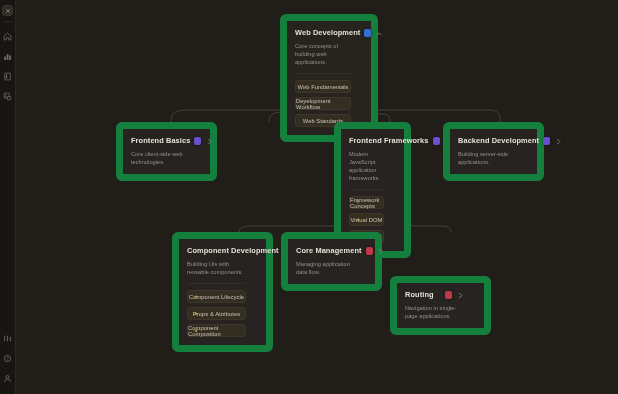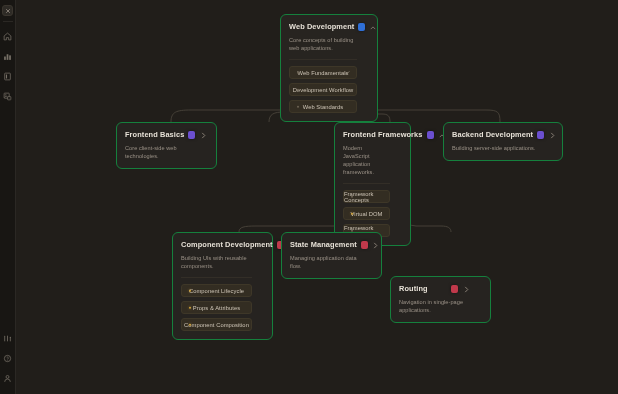--- a/index.html
+++ b/index.html
@@ -32,21 +32,21 @@
   #rail .bottom { padding-bottom: 6px; display: flex; flex-direction: column; align-items: center; }
 
   
   #canvas { position: absolute; left: 16px; top: 0; right: 0; bottom: 0; overflow: hidden; }
   #edges { position: absolute; left: 0; top: 0; width: 602px; height: 394px; pointer-events: none; }
 
   
   .node {
     position: absolute;
     background: #262320;
-    border: 1px solid #15803d;
+    border: 7px solid #15803d;
     border-radius: 6px;
     padding: 7px 20px 8px 8px;
   }
   .node.lvl0 { background: #272420; }
   .node-head { display: flex; align-items: flex-start; gap: 4px; }
   .node-title {
     flex: 1 1 auto;
     font-size: 7.4px; font-weight: bold; color: #e6e0d6;
     letter-spacing: .1px; line-height: 10px; white-space: nowrap;
   }
@@ -231,21 +231,21 @@
           <span class="dot"></span>
           <span class="kid-label">Virtual DOM</span>
         </div>
         <div class="kid">
           <span class="dot"></span>
           <span class="kid-label">Framework Selection</span>
         </div>
       </div>
     </div>
 
-    <div class="node" style="left:427px; top:122px; width:120px;">
+    <div class="node" style="left:427px; top:122px; width:101px;">
       <div class="node-head">
         <span class="node-title">Backend Development</span>
         <span class="node-badge" style="background:#6b4fcf"></span>
         <span class="chev">
           <svg width="5" height="7" viewBox="0 0 5 8">
               <path d="M1 1 L4 4 L1 7" fill="none" stroke="currentColor" stroke-width="1.1"></path>
             </svg>
         </span>
       </div>
       <div class="node-desc">Building server-side applications.</div>
@@ -273,21 +273,21 @@
         </div>
         <div class="kid active">
           <span class="dot"></span>
           <span class="kid-label">Component Composition</span>
         </div>
       </div>
     </div>
 
     <div class="node" style="left:265px; top:232px; width:101px;">
       <div class="node-head">
-        <span class="node-title">State Management</span>
+        <span class="node-title">Core Management</span>
         <span class="node-badge" style="background:#c0394b"></span>
         <span class="chev">
           <svg width="5" height="7" viewBox="0 0 5 8">
               <path d="M1 1 L4 4 L1 7" fill="none" stroke="currentColor" stroke-width="1.1"></path>
             </svg>
         </span>
       </div>
       <div class="node-desc">Managing application data flow.</div>
     </div>
 

